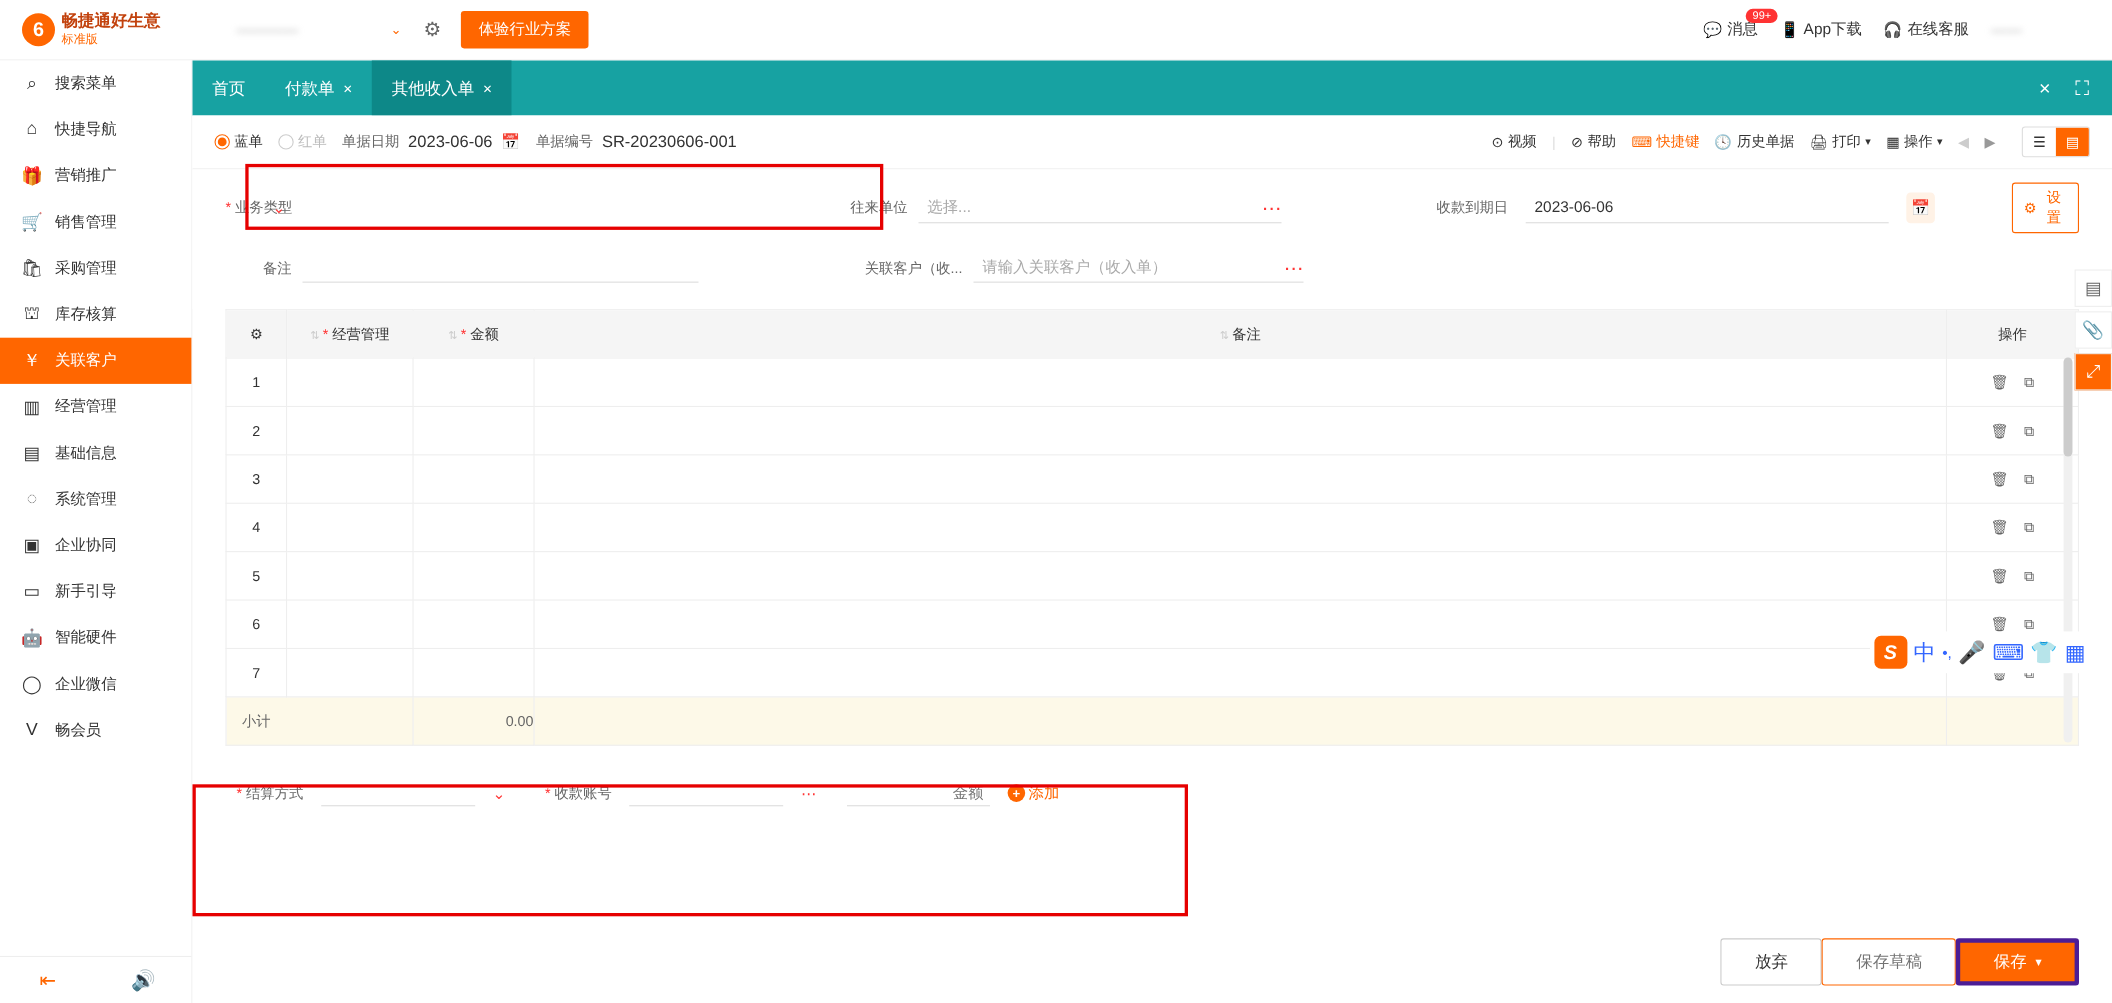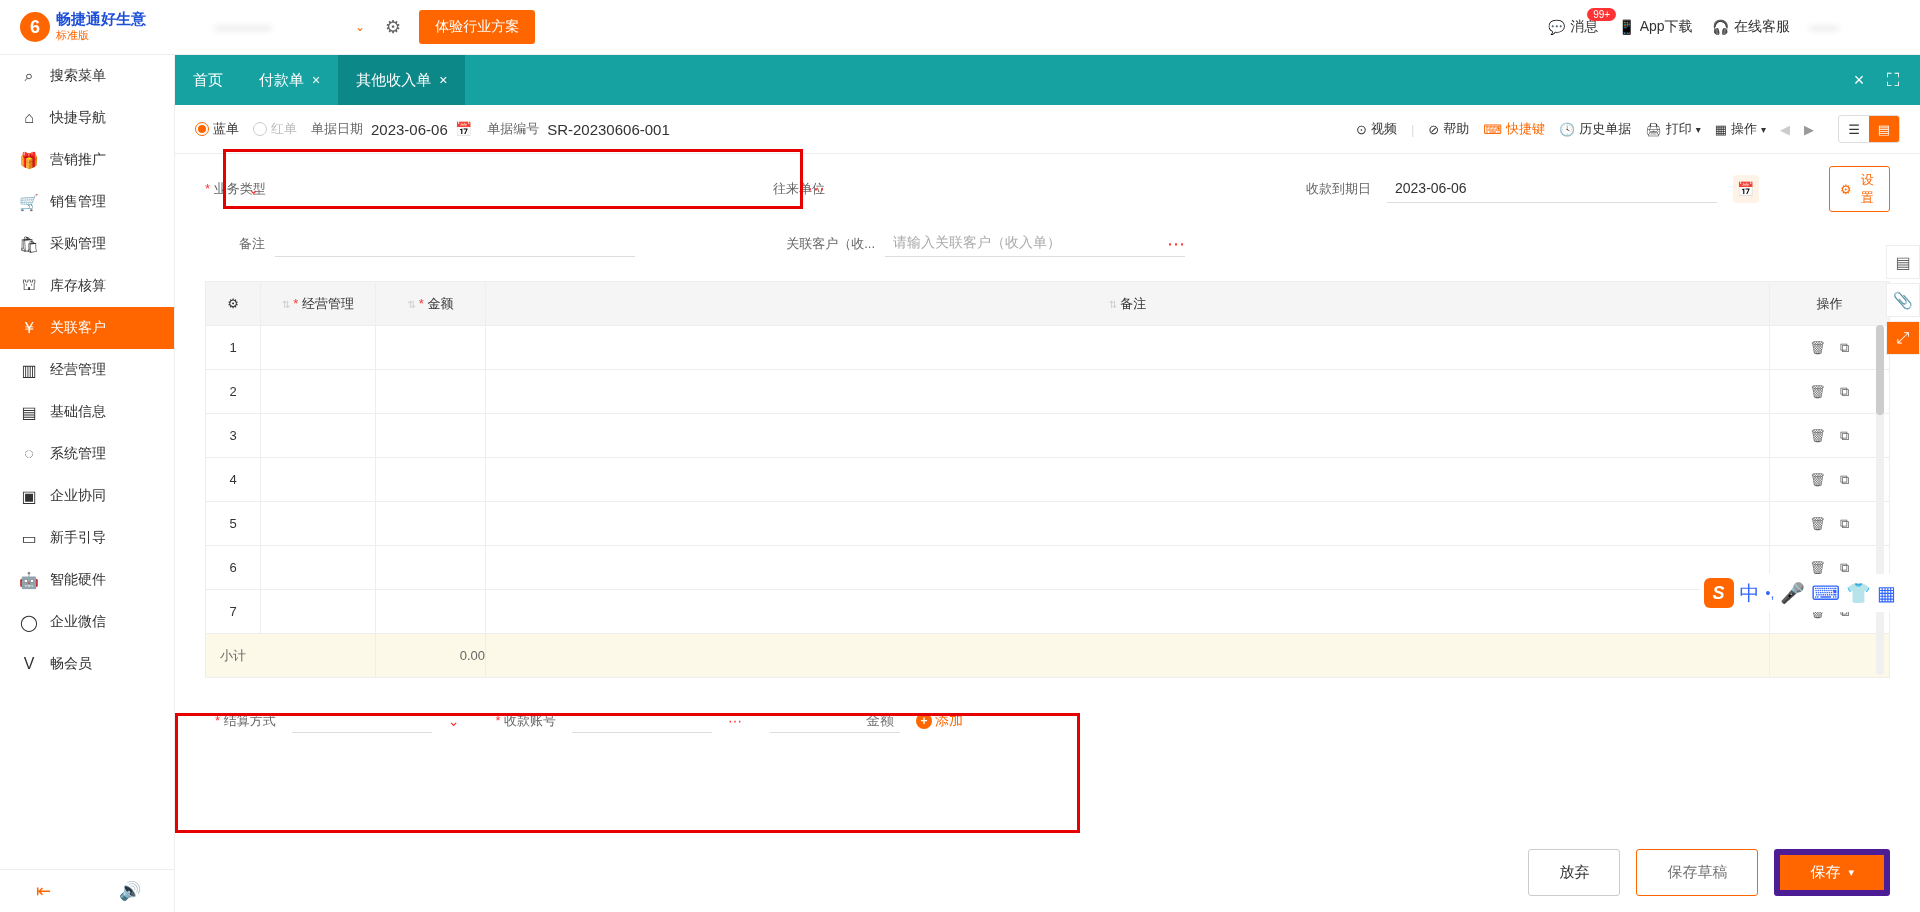--- a/index.html
+++ b/index.html
@@ -2,21 +2,21 @@
 <html><head>
 <meta charset="utf-8">
 <style>
 * { margin: 0; padding: 0; box-sizing: border-box; font-family: "Microsoft YaHei", Arial, sans-serif; }
 body { background: #f5f5f5; width: 1920px; height: 912px; overflow: hidden; font-size: 14px; color: #333; }
 
 
 .top-header { height: 55px; background: #fff; display: flex; align-items: center; padding: 0 20px; border-bottom: 1px solid #eee; }
 .logo-img { width: 135px; height: 40px; display:flex; align-items:center; }
 .logo-icon { width:30px;height:30px;background:#ff6600;border-radius:50%;display:flex;align-items:center;justify-content:center;color:#fff;font-weight:bold;font-size:18px;margin-right:6px;}
-.logo-text { color:#1d4ed8; font-size:15px; font-weight:bold; line-height:1.1;}
+.logo-text { color:#c2410c; font-size:15px; font-weight:bold; line-height:1.1;}
 .logo-sub { color:#ff6600; font-size:11px; display:block;}
 .top-dd { margin-left: 60px; display:flex; align-items:center; color:#333; }
 .top-dd .arrow { color:#ff6600; margin-left:10px; font-size:12px; }
 .gear { margin-left: 20px; color:#666; font-size:18px; }
 .orange-btn { margin-left:18px; background:#ff6600; color:#fff; border:none; padding:8px 16px; border-radius:3px; cursor:pointer; font-size:14px;}
 .top-right { margin-left:auto; display:flex; align-items:center; gap:20px; color:#333; font-size:14px; }
 .top-link { display:flex; align-items:center; gap:4px; cursor:pointer; position:relative;}
 .badge { position:absolute; top:-10px; right:-18px; background:#ff3333; color:#fff; border-radius:10px; font-size:10px; padding:1px 6px;}
 
 
@@ -91,25 +91,25 @@
 .pay-row { padding:30px 40px 10px 40px; display:flex; align-items:center; gap:16px;}
 .pay-row .lbl { font-size:13px; color:#666;}
 .pay-row .lbl.req::before { content:'* '; color:#ff3333;}
 .pay-input { border:none; border-bottom:1px solid #ddd; padding:4px 6px; font-size:14px; background:transparent; }
 .pay-input.w150{width:140px;}
 .pay-input.w130{width:130px;}
 .add-link { color:#ff6600; display:flex; align-items:center; gap:3px; font-size:14px; cursor:pointer;}
 .add-link .plus{ width:16px; height:16px; border-radius:50%; background:#ff6600; color:#fff; display:flex; align-items:center; justify-content:center; font-size:12px; font-weight:bold;}
 
 
-.footer { margin-top:auto; padding:16px 30px; display:flex; justify-content:flex-end; gap:16px; }
+.footer { margin-top:auto; padding:16px 30px; display:flex; justify-content:flex-end; }
 .btn { padding:8px 30px; border-radius:3px; font-size:15px; cursor:pointer; }
 .btn-plain { border:1px solid #ccc; background:#fff; color:#333;}
 .btn-outline { border:1px solid #ff6600; background:#fff; color:#737373;}
-.btn-primary { border:6px solid #4c1d95; background:#ff6600; color:#fff; display:flex; align-items:center; gap:8px;}
+.btn-primary { border:4px solid #4c1d95; background:#ff6600; color:#fff; display:flex; align-items:center; gap:8px;}
 
 
 .ime { position:absolute; right:20px; bottom:300px; display:flex; align-items:center; gap:6px; background:#fff; padding:4px; z-index:20;}
 .ime .s { width:30px;height:30px; background:#ff6600; color:#fff; border-radius:6px; display:flex;align-items:center;justify-content:center;font-weight:bold;font-size:18px;font-style:italic;}
 .ime span{ font-size:20px; color:#3366ff;}
 
 
 .side-rail { position:absolute; right:0; top:190px; display:flex; flex-direction:column; gap:4px;}
 .side-rail div { width:34px; height:34px; background:#fff; border:1px solid #eee; display:flex; align-items:center; justify-content:center; color:#666; cursor:pointer; font-size:16px;}
 .side-rail div.active { background:#ff6600; color:#fff;}
@@ -304,20 +304,21 @@
     </div>
 
     <div class="form" style="position:relative;">
       <div class="form-row">
         <div class="form-field" style="width:510px;">
           <span class="form-label req">业务类型</span>
           <span class="dd-arrow">⌄</span>
         </div>
         <div class="form-field" style="width:470px;">
           <span class="form-label">往来单位</span>
+          <input class="form-input short" style="min-width: 330px;" placeholder="选择...">
           <span class="dots-icon">⋯</span>
         </div>
         <div class="form-field" style="flex:1;gap:16px;">
           <span class="form-label" style="min-width:86px;">收款到期日</span>
           <input class="form-input short" style="min-width: 330px;" value="2023-06-06">
           <div class="cal-icon-box">📅</div>
           <div style="width:40px;"></div>
           <button class="setting-btn">
               <span>⚙</span>
               <span>设置</span>

